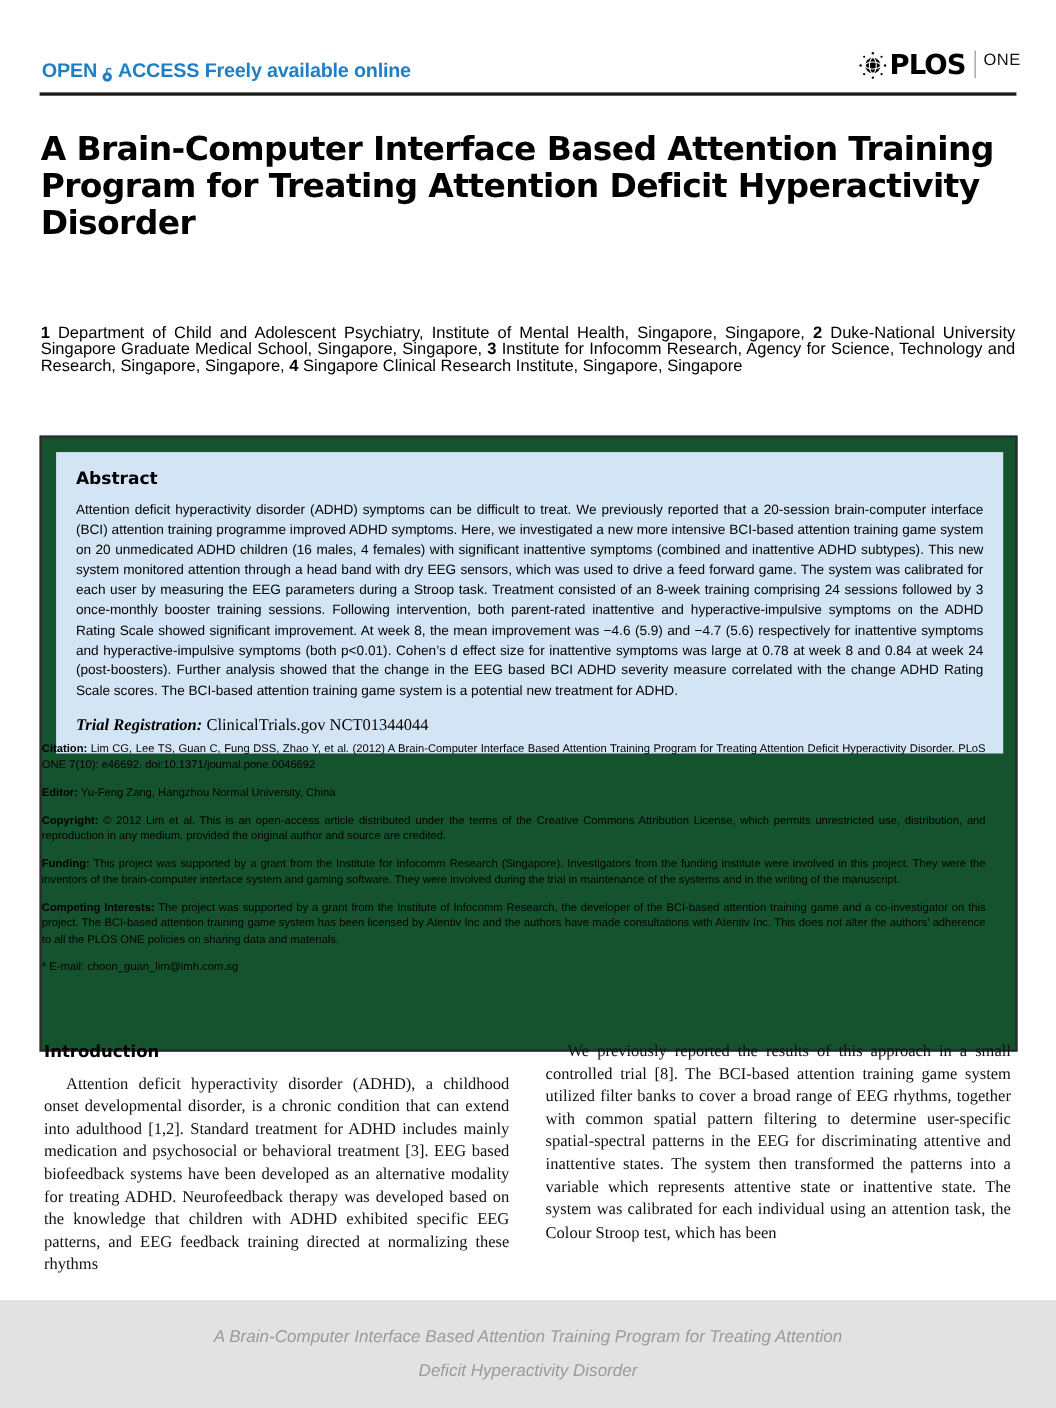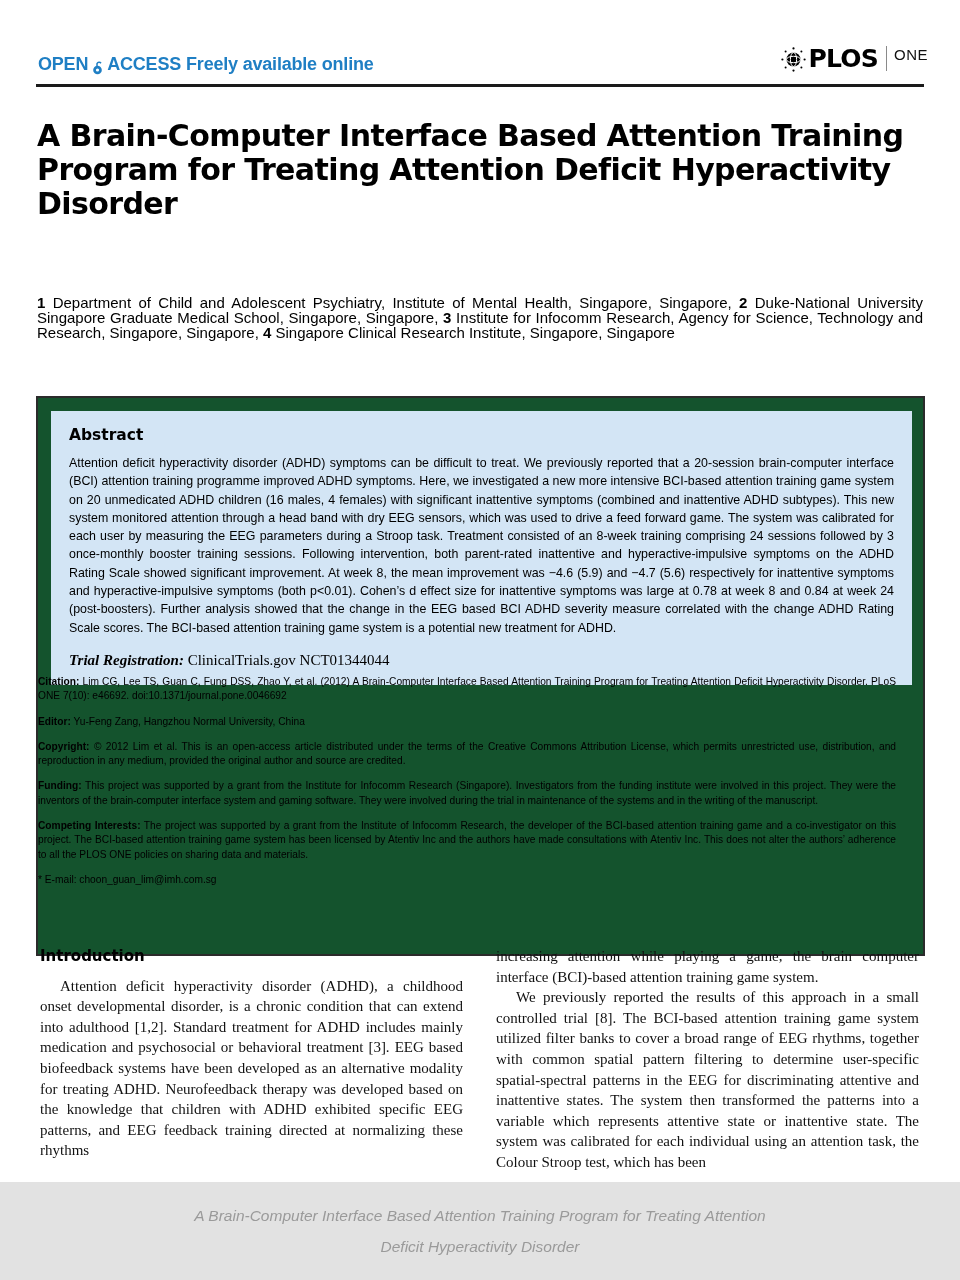--- a/index.html
+++ b/index.html
@@ -339,21 +339,20 @@
     </p>
     <p class="email">* E-mail: choon_guan_lim@imh.com.sg</p>
   </div>
 
   <div class="col col-left">
     <h2 class="sec-head">Introduction</h2>
     <p>Attention deficit hyperactivity disorder (ADHD), a childhood onset developmental disorder, is a chronic condition that can extend into adulthood [1,2]. Standard treatment for ADHD includes mainly medication and psychosocial or behavioral treatment [3]. EEG based biofeedback systems have been developed as an alternative modality for treating ADHD. Neurofeedback therapy was developed based on the knowledge that children with ADHD exhibited specific EEG patterns, and EEG feedback training directed at normalizing these rhythms</p>
   </div>
 
   <div class="col col-right">
-    <p class="noindent">increasing attention while playing a game, the brain computer interface (BCI)-based attention training game system.</p>
     <p>We previously reported the results of this approach in a small controlled trial [8]. The BCI-based attention training game system utilized filter banks to cover a broad range of EEG rhythms, together with common spatial pattern filtering to determine user-specific spatial-spectral patterns in the EEG for discriminating attentive and inattentive states. The system then transformed the patterns into a variable which represents attentive state or inattentive state. The system was calibrated for each individual using an attention task, the Colour Stroop test, which has been</p>
   </div>
 
   <div class="footer">
     <div class="footer-line">A Brain-Computer Interface Based Attention Training Program for Treating Attention</div>
     <div class="footer-line">Deficit Hyperactivity Disorder</div>
   </div>
 
 </div>
 

